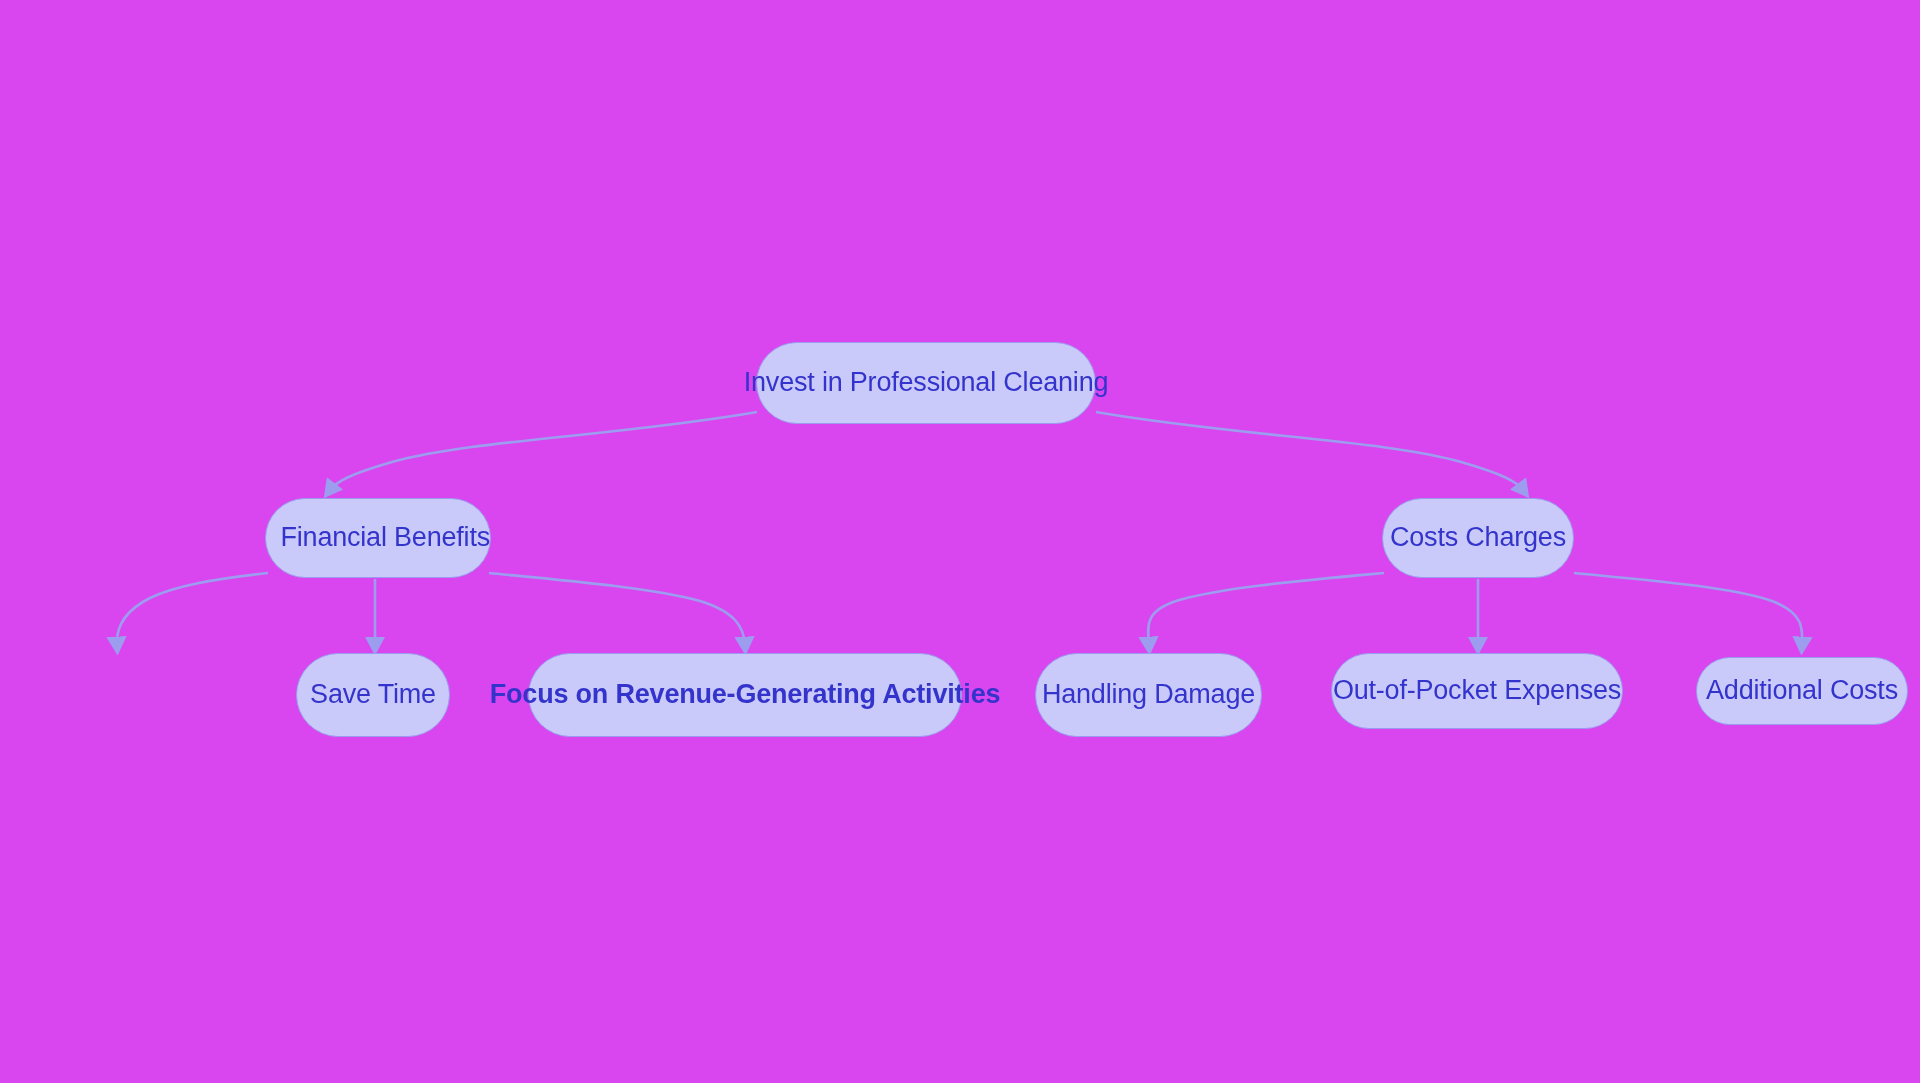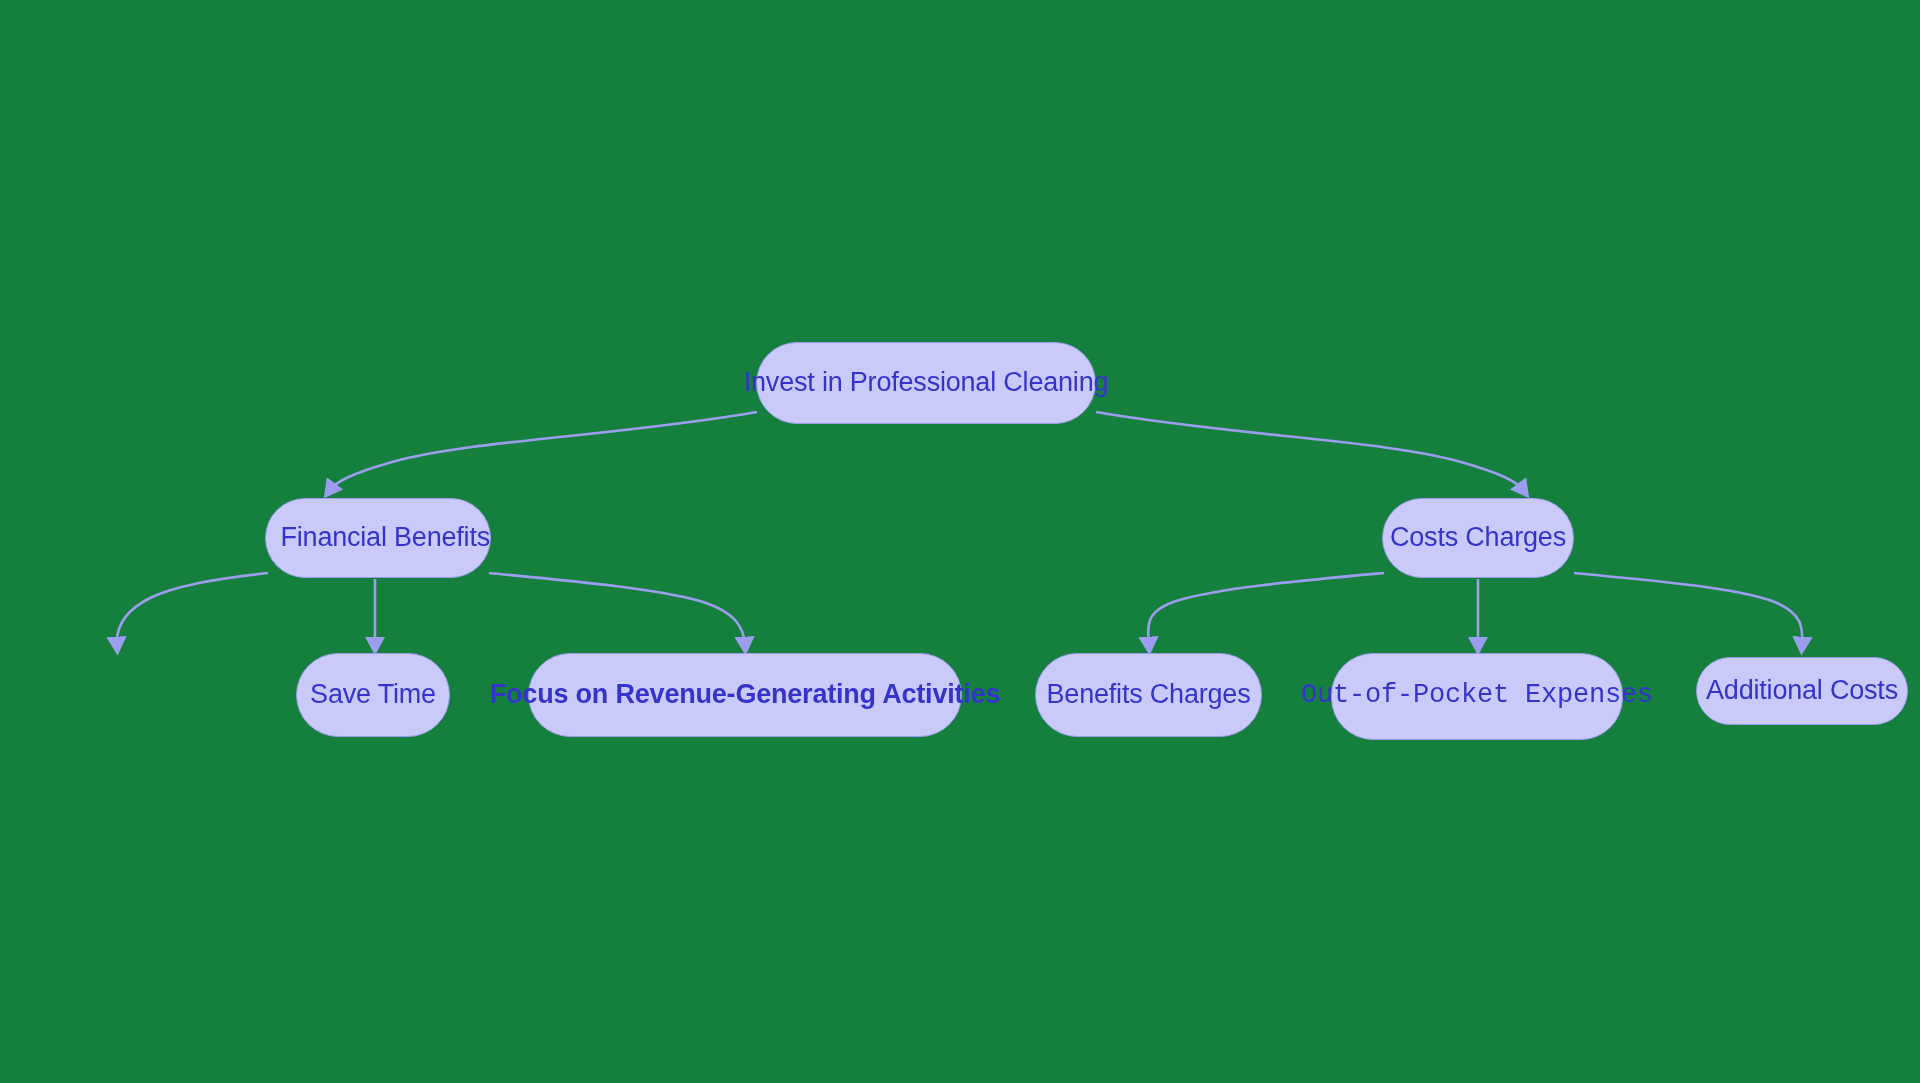--- a/index.html
+++ b/index.html
@@ -10,21 +10,21 @@
   body {
     width: 1920px;
     height: 1083px;
     overflow: hidden;
     font-family: "Liberation Sans", sans-serif;
   }
   #diagram-root {
     position: relative;
     width: 1920px;
     height: 1083px;
-    background: #15803d;
+    background: #d946ef;
   }
   #edge-layer {
     position: absolute;
     left: 0;
     top: 0;
     width: 1920px;
     height: 1083px;
     pointer-events: none;
   }
   .node {
@@ -88,24 +88,24 @@
 
   <div class="node" style="left:296px; top:653px; width:154px; height:84px; border-radius:42px;">
     <span class="node-label">Save Time</span>
   </div>
 
   <div class="node" style="left:528px; top:653px; width:434px; height:84px; border-radius:42px;font-weight:bold;">
     <span class="node-label">Focus on Revenue-Generating Activities</span>
   </div>
 
   <div class="node" style="left:1035px; top:653px; width:227px; height:84px; border-radius:42px;">
-    <span class="node-label">Benefits Charges</span>
+    <span class="node-label">Handling Damage</span>
   </div>
 
-  <div class="node" style="left:1331px; top:653px; width:292px; height:87px; border-radius:42px;font-family:Liberation Mono, monospace;">
+  <div class="node" style="left:1331px; top:653px; width:292px; height:76px; border-radius:42px;">
     <span class="node-label">Out-of-Pocket Expenses</span>
   </div>
 
   <div class="node" style="left:1696px; top:657px; width:212px; height:68px; border-radius:42px;">
     <span class="node-label">Additional Costs</span>
   </div>
 
 </div>
 
 </body></html>

